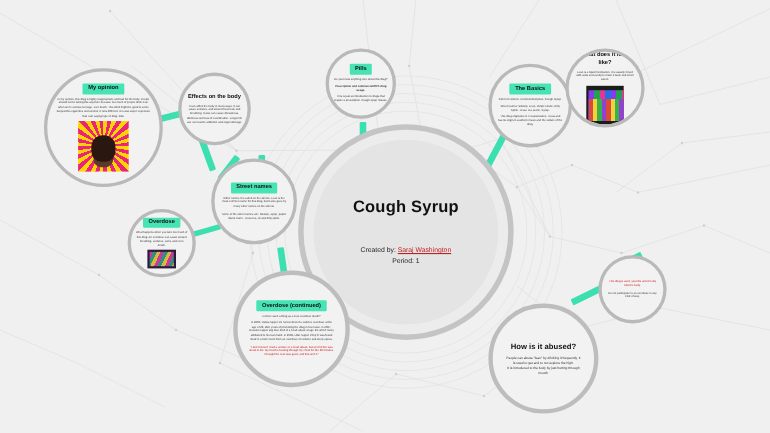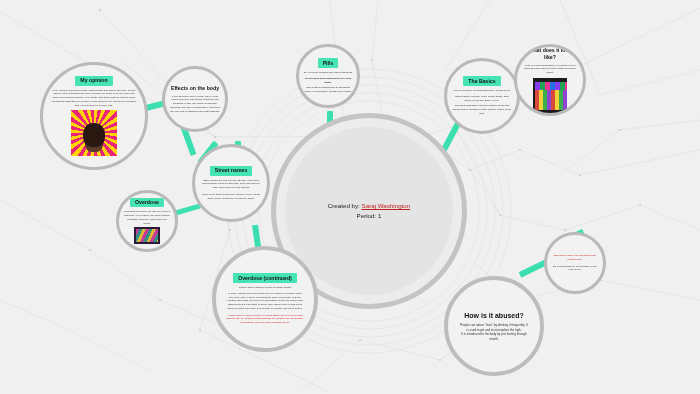--- a/index.html
+++ b/index.html
@@ -181,20 +181,21 @@
   <div class="conn" style="left:330px;top:108px;width:14px;height:6px;transform:rotate(90deg);"></div>
   <div class="conn" style="left:438px;top:158px;width:48px;height:6px;transform:rotate(-62deg);"></div>
   <div class="conn" style="left:492px;top:96px;width:26px;height:6px;transform:rotate(-4deg);"></div>
   <div class="conn" style="left:560px;top:240px;width:26px;height:6px;transform:rotate(-26deg);"></div>
   <div class="conn" style="left:520px;top:272px;width:48px;height:6px;transform:rotate(-26deg);"></div>
   <div class="conn" style="left:200px;top:160px;width:26px;height:6px;transform:rotate(-52deg);"></div>
   <div class="conn" style="left:240px;top:258px;width:22px;height:6px;transform:rotate(58deg);"></div>
 
   <div class="bubble" id="center-bubble">
     <div id="center-inner">
+      <div id="center-title">Cough Syrup</div>
       <div class="center-sub">
         <span>Created by:</span>
         <span class="red">Saraj Washington</span>
       </div>
       <div class="center-sub">Period: 1</div>
     </div>
   </div>
 
   <div class="bubble ring" style="left:40px;top:62px;width:108px;height:108px;">
     <div class="inner">

